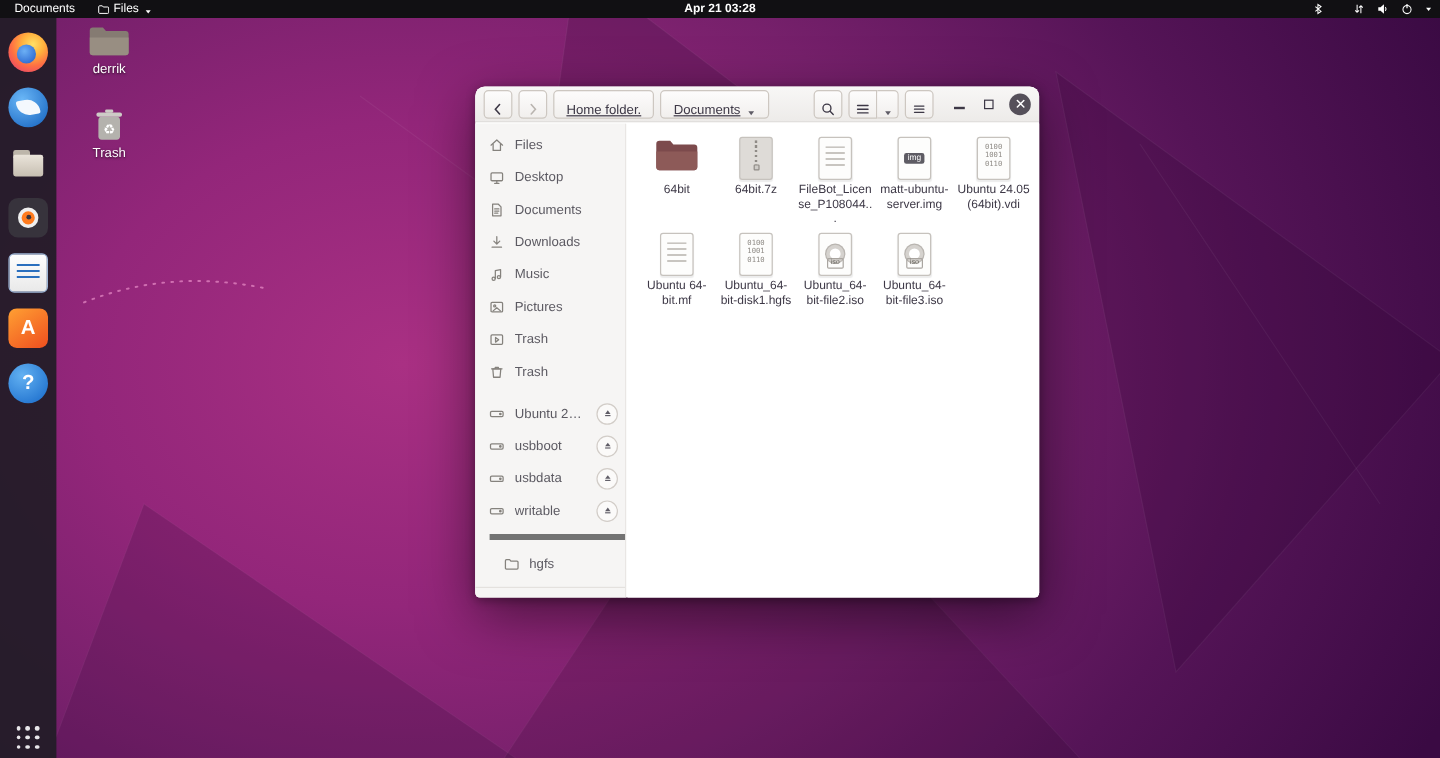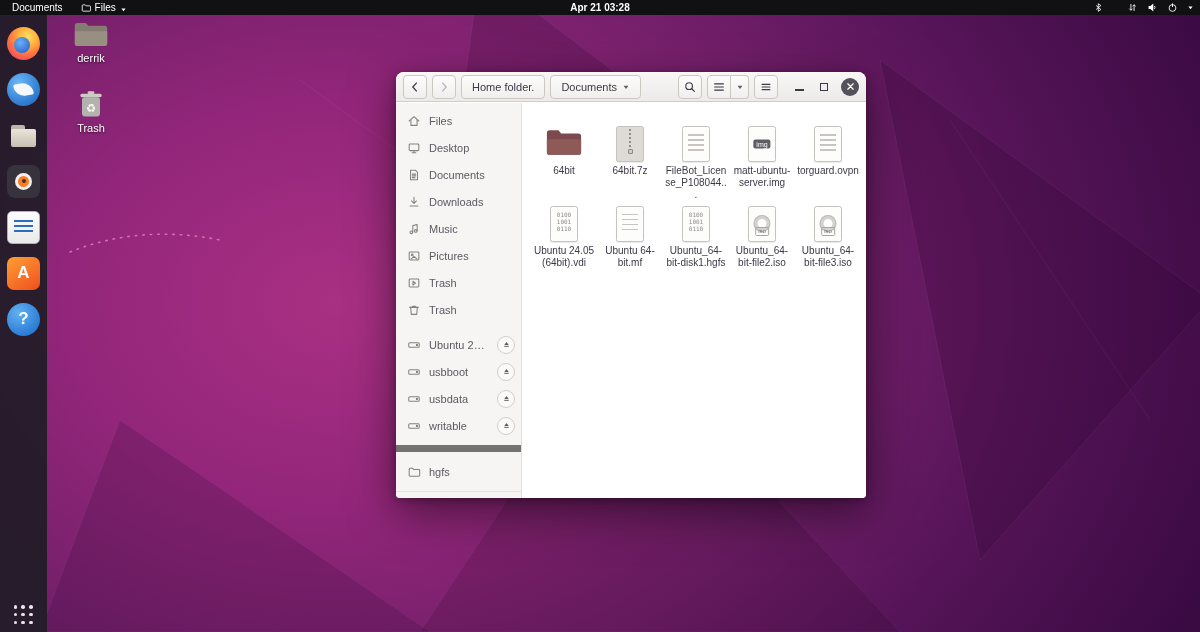--- a/index.html
+++ b/index.html
@@ -66,22 +66,22 @@
 
   
   .window { position:absolute; left:396px; top:72px; width:470px; height:426px; z-index:30;
     border-radius:8px 8px 4px 4px; background:#fff;
     box-shadow:0 14px 46px rgba(0,0,0,.5), 0 2px 8px rgba(0,0,0,.3); }
 
   .headerbar { position:absolute; left:0; top:0; right:0; height:30px;
     background:linear-gradient(#f8f7f6,#edebe9); border-bottom:1px solid #d0ccc8;
     border-radius:8px 8px 0 0; display:flex; align-items:center; padding:0 7px; gap:5px; }
   .hb-btn { height:24px; min-width:24px; border:1px solid #cdc7c1; border-radius:4px;
-    background:linear-gradient(#fdfcfc,#f1efed); display:flex; align-items:center; justify-content:center;
-    color:#3d3846; font-size:11px; }
+    background:linear-gradient(#fdfcfc,#f1efed); display:flex; align-items:flex-end; justify-content:center;
+    color:#3d3846; font-size:11px;text-decoration:underline; }
   .hb-btn svg { width:14px; height:14px; }
   .path-btn { padding:0 10px; gap:5px; font-size:11px; color:#3d3846; white-space:nowrap; }
   .split { display:flex; }
   .split .hb-btn:first-child { border-radius:4px 0 0 4px; }
   .split .hb-btn:last-child { border-radius:0 4px 4px 0; border-left:none; min-width:18px; }
   .hb-spacer { margin-left:auto; }
   .wc { display:flex; align-items:center; gap:9px; margin-left:8px; }
   .wc-min, .wc-max { width:16px; height:16px; display:flex; align-items:center; justify-content:center; }
   .wc-min i { width:9px; height:2px; background:#3d3846; display:block; margin-top:6px; }
   .wc-max i { width:8px; height:8px; border:1.5px solid #3d3846; display:block; }
@@ -93,27 +93,27 @@
   .sidebar { position:absolute; left:0; top:31px; bottom:0; width:126px; background:#f6f5f4;
     border-right:1px solid #e0ddda; border-radius:0 0 0 4px; padding-top:4px; font-size:11px; color:#5c5a62;
     overflow:hidden; }
   .sb-row { height:27px; display:flex; align-items:center; gap:8px; padding:0 6px 0 11px; }
   .sb-row svg { width:14px; height:14px; flex:0 0 auto; }
   .sb-row .lbl { flex:1 1 auto; overflow:hidden; white-space:nowrap; text-overflow:ellipsis; }
   .eject { width:18px; height:18px; border-radius:50%; border:1px solid #d2cdc8; background:#fbfaf9;
     display:flex; align-items:center; justify-content:center; flex:0 0 auto; }
   .eject svg { width:9px; height:9px; }
   .sb-drives { margin-top:8px; }
-  .sb-network { margin-top:6px; border-top:7px solid #737373; padding-top:6px; }
+  .sb-network { margin-top:6px; border-top:5px solid #737373; padding-top:6px;margin-left:12px; }
   .sb-other { margin-top:6px; border-top:1px solid #e4e1de; padding-top:6px; }
 
   
   .content { position:absolute; left:127px; top:31px; right:0; bottom:0; background:#fff;
     border-radius:0 0 4px 0; overflow:hidden; }
-  .file-grid { display:grid; grid-template-columns:repeat(5, 66px); padding:18px 0 0 8px; }
+  .file-grid { display:grid; grid-template-columns:repeat(5, 66px); padding:6px 0 0 8px; }
   .cell { width:66px; min-height:79px; display:flex; flex-direction:column; align-items:center; padding-top:2px; }
   .icon-box { height:42px; display:flex; align-items:center; justify-content:center; }
   .flabel { width:62px; font-size:10px; line-height:12px; color:#3d3846; text-align:center;
     overflow-wrap:anywhere; word-break:break-word; }
 
   
   .fi-folder svg { width:38px; height:31px; }
   .page { position:relative; width:28px; height:36px; background:#fdfdfc; border:1px solid #c6c2bd;
     border-radius:2.5px; box-shadow:0 1px 1px rgba(0,0,0,.08); }
   .page.dark { background:#dedbd7; }
@@ -502,28 +502,20 @@
           <div class="icon-box">
             <div class="page">
               <span class="badge">img</span>
             </div>
           </div>
           <div class="flabel">matt-ubuntu-server.img</div>
         </div>
         <div class="cell">
           <div class="icon-box">
             <div class="page">
-              <i class="plines"></i>
-            </div>
-          </div>
-          <div class="flabel">torguard.ovpn</div>
-        </div>
-        <div class="cell">
-          <div class="icon-box">
-            <div class="page">
               <div class="bin">
                 <div>0100</div>
                 <div>1001</div>
                 <div>0110</div>
               </div>
             </div>
           </div>
           <div class="flabel">Ubuntu 24.05 (64bit).vdi</div>
         </div>
         <div class="cell">

